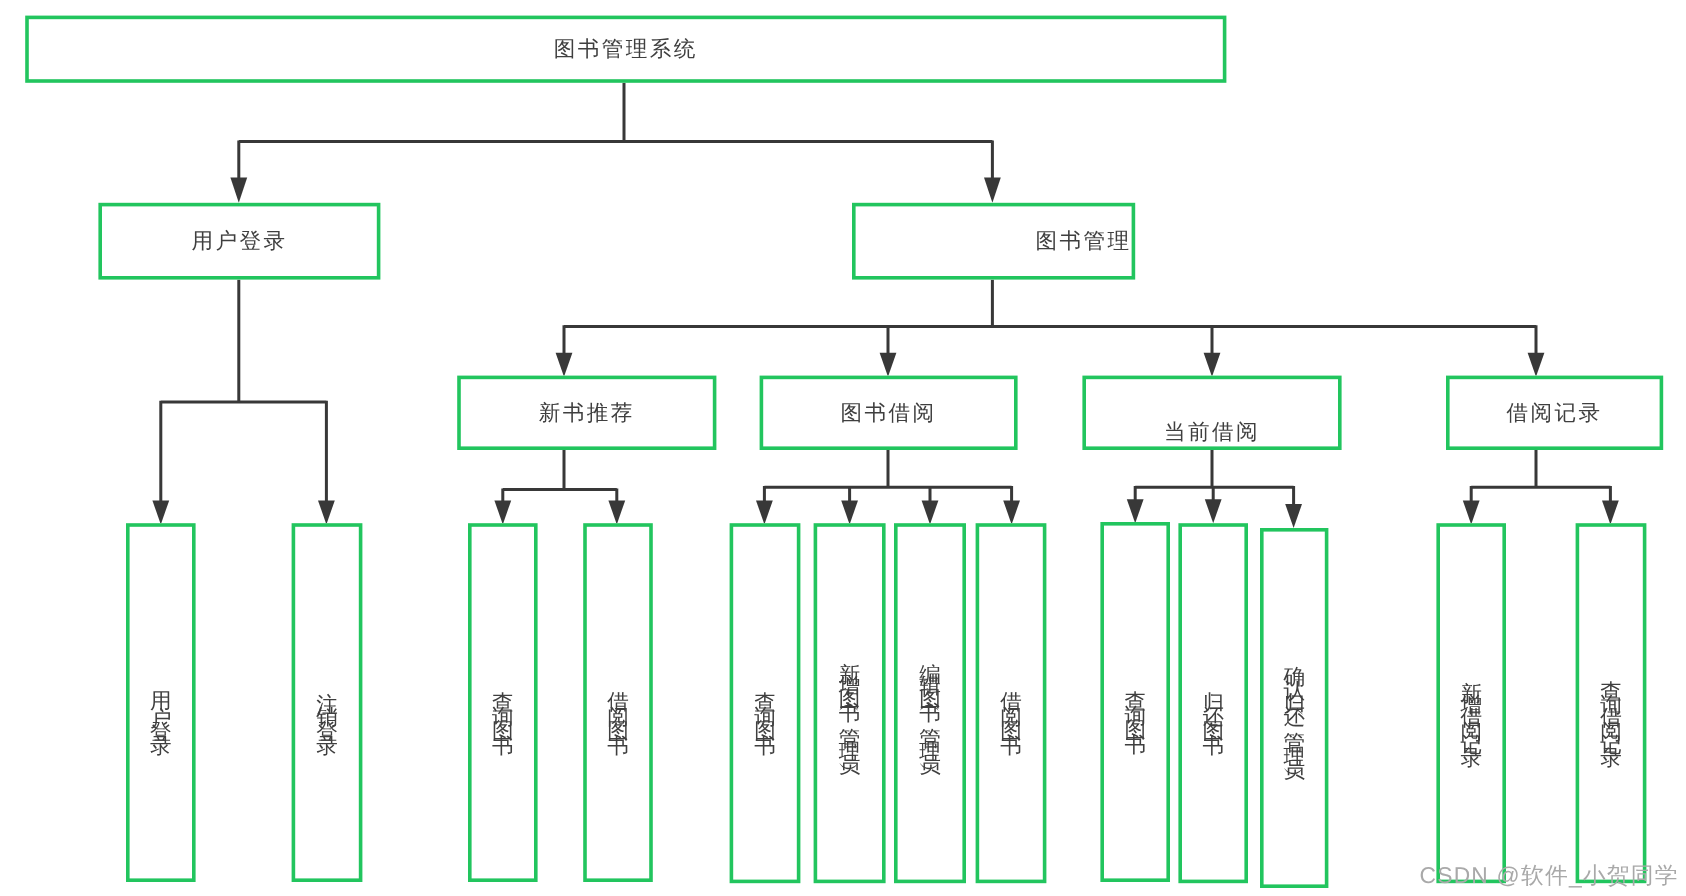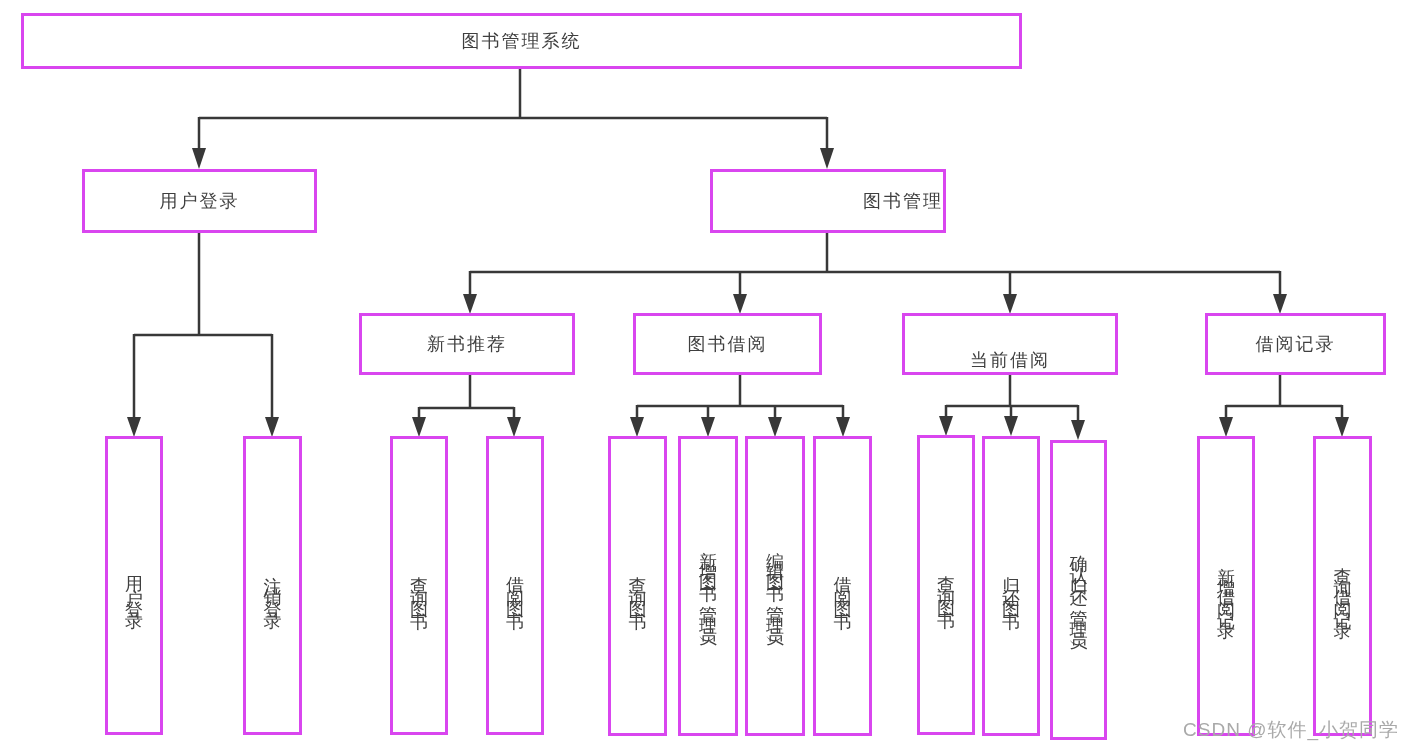--- a/index.html
+++ b/index.html
@@ -18,21 +18,21 @@
   .connectors {
     position: absolute;
     left: 0; top: 0;
     width: 1405px;
     height: 747px;
   }
   .node {
     position: absolute;
     box-sizing: border-box;
     background: #ffffff;
-    border: 3px solid #d946ef;
+    border: 3px solid #22c55e;
     display: flex;
     align-items: center;
     justify-content: center;
   }
   .lbl {
     color: #3f3f3f;
     font-size: 18px;
     letter-spacing: 2px;
     white-space: nowrap;
   }
@@ -104,24 +104,24 @@
     <span class="lbl">图书管理系统</span>
   </div>
 
   <div class="node" style="left:82px; top:169px; width:235px; height:64px;">
     <span class="lbl">用户登录</span>
   </div>
   <div class="node" style="left:710px; top:169px; width:236px; height:64px;justify-content:flex-end;">
     <span class="lbl">图书管理</span>
   </div>
 
-  <div class="node" style="left:359px; top:313px; width:216px; height:62px;">
+  <div class="node" style="left:381px; top:313px; width:216px; height:62px;">
     <span class="lbl">新书推荐</span>
   </div>
-  <div class="node" style="left:633px; top:313px; width:189px; height:62px;">
+  <div class="node" style="left:633px; top:313px; width:215px; height:62px;">
     <span class="lbl">图书借阅</span>
   </div>
   <div class="node" style="left:902px; top:313px; width:216px; height:62px;align-items:flex-end;">
     <span class="lbl">当前借阅</span>
   </div>
   <div class="node" style="left:1205px; top:313px; width:181px; height:62px;">
     <span class="lbl">借阅记录</span>
   </div>
 
   <div class="node box-v" style="left:105px; top:436px; width:58px; height:299px;">

